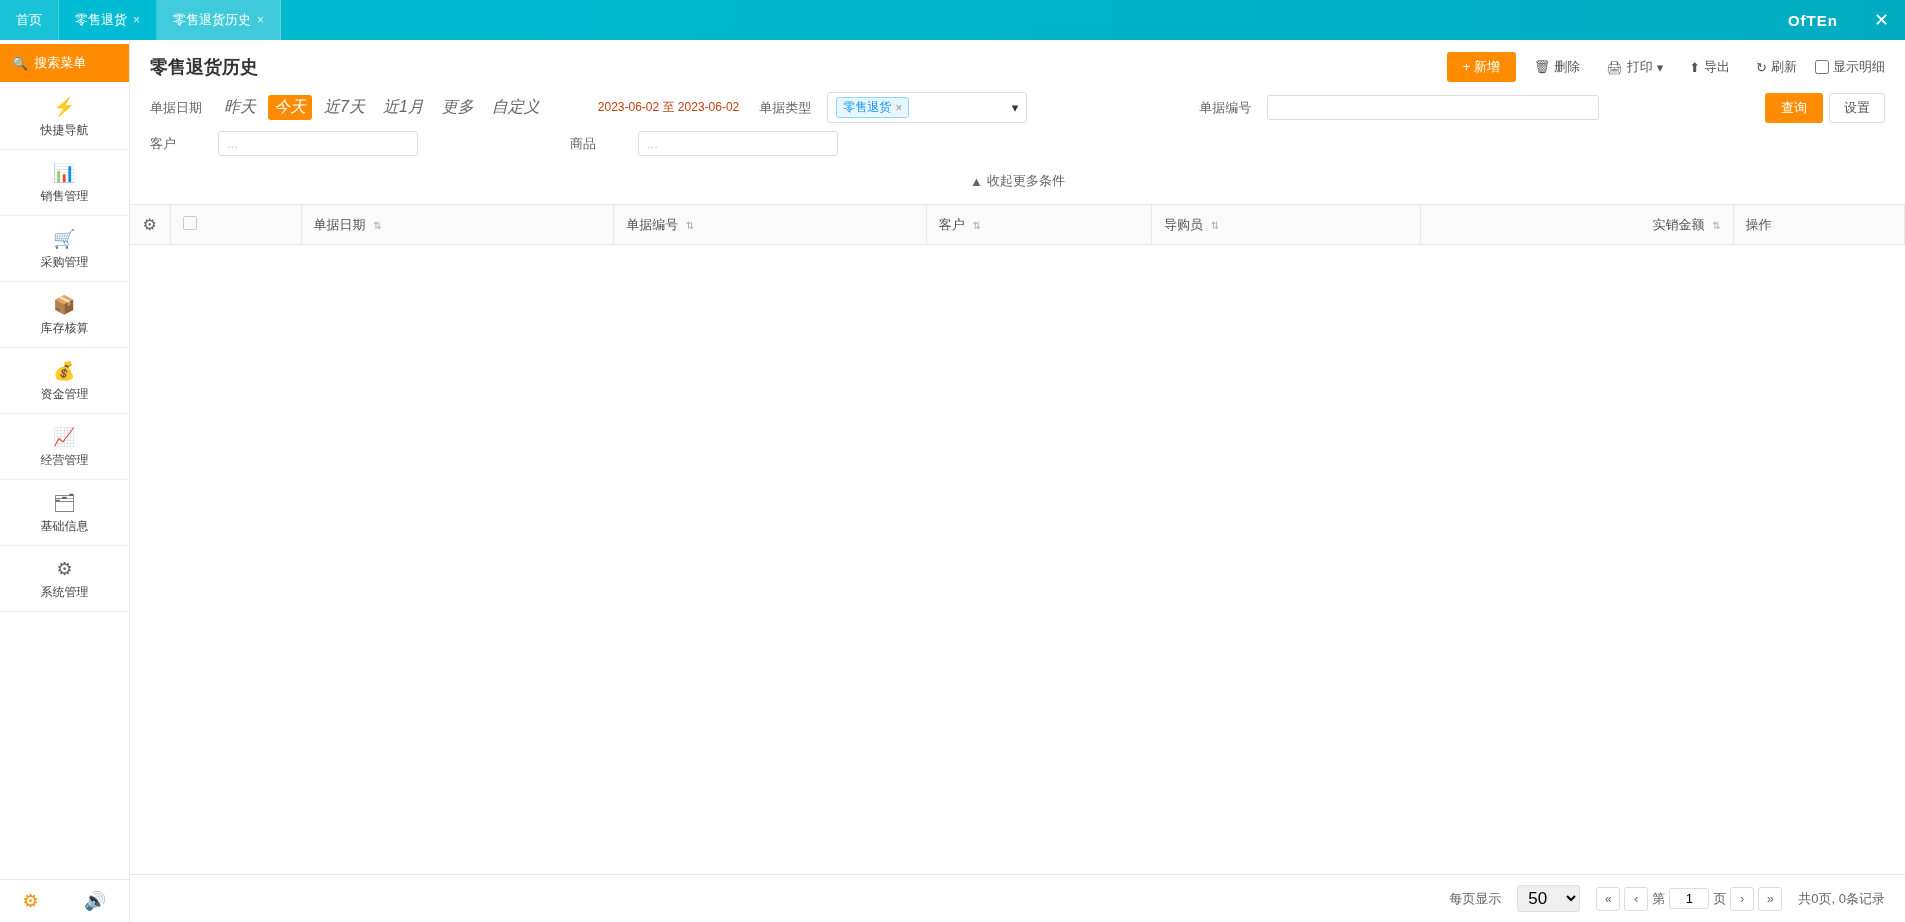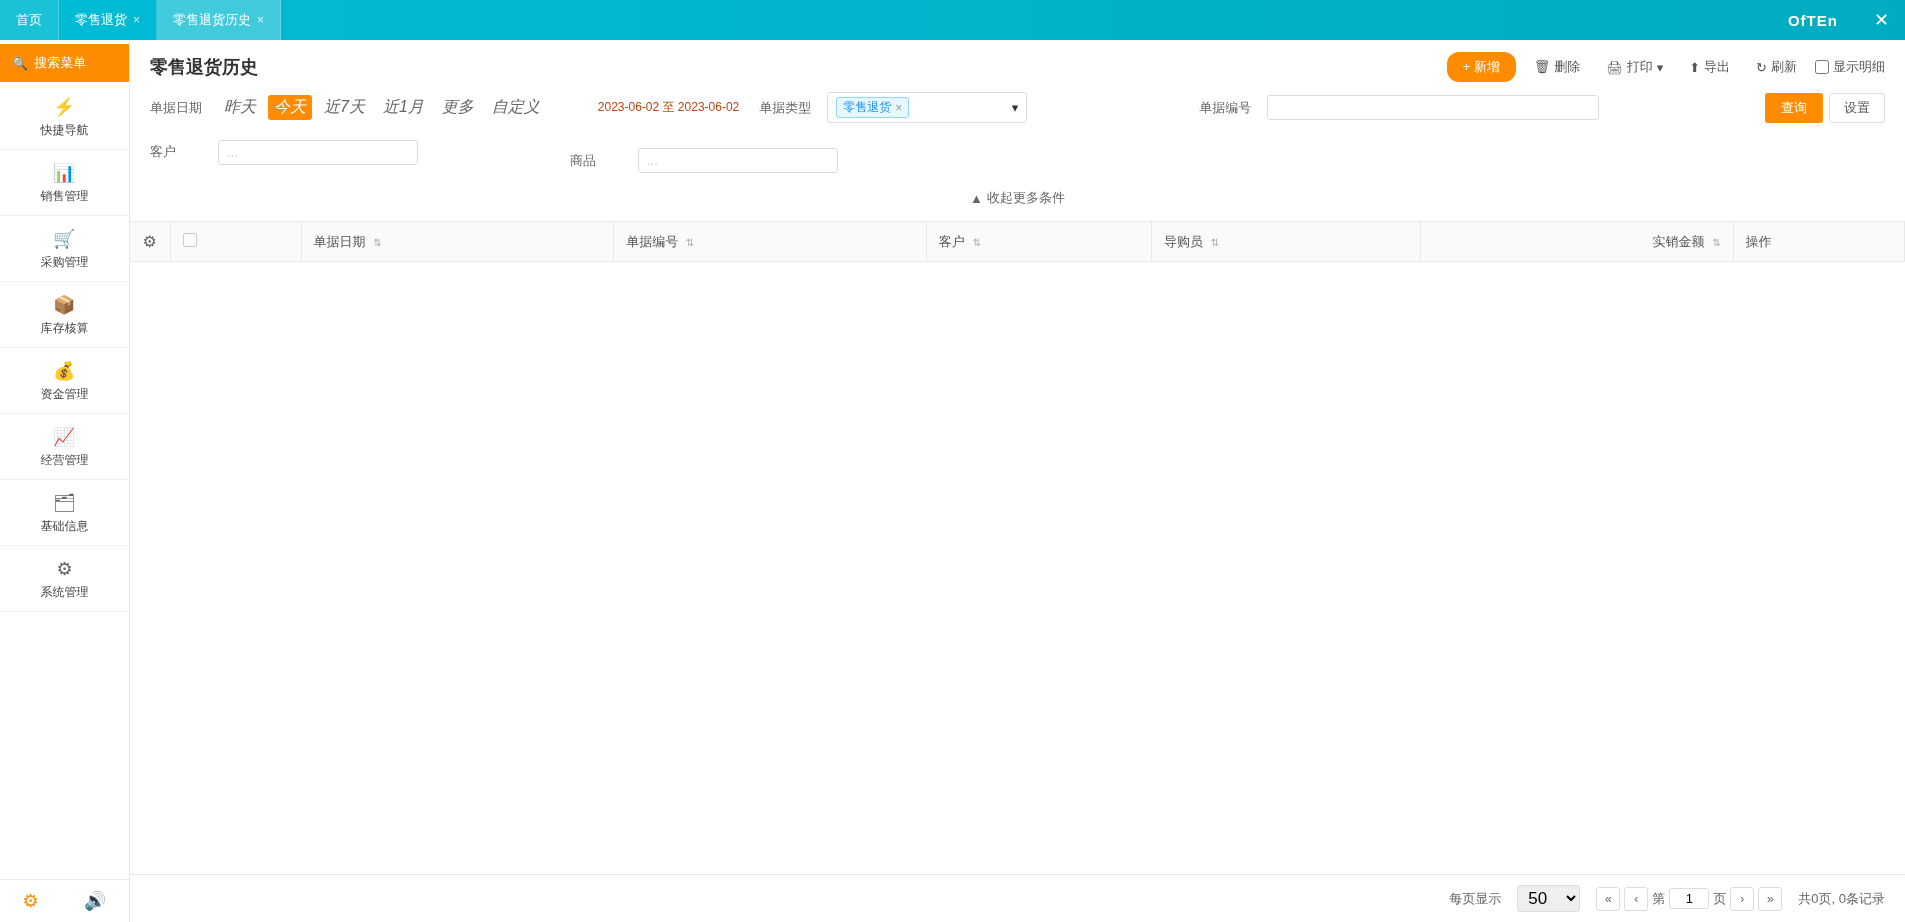--- a/index.html
+++ b/index.html
@@ -162,21 +162,21 @@
       color: #555;
       cursor: pointer;
       padding: 4px 8px;
       border-radius: 3px;
     }
     .btn-primary {
       background: #ff8c00;
       color: #fff;
       border: none;
       padding: 6px 16px;
-      border-radius: 12px;
+      border-radius: 3px;
       font-size: 13px;
       cursor: pointer;
     }
     .btn-query {
       background: #ff8c00;
       color: #fff;
       border: none;
       padding: 6px 16px;
       border-radius: 3px;
       font-size: 13px;
@@ -543,21 +543,21 @@
         <div class="filter-row">
 
           <div class="filter-group" style="flex:1; max-width:400px;">
             <span class="filter-label">客户</span>
             <div class="filter-select">
               <span style="color:#ccc;">...</span>
               <span style="flex:1;"></span>
             </div>
           </div>
 
-          <div class="filter-group" style="flex:1; max-width:400px;margin-top:17px;">
+          <div class="filter-group" style="flex:1; max-width:400px;">
             <span class="filter-label">商品</span>
             <div class="filter-select">
               <span style="color:#ccc;">...</span>
               <span style="flex:1;"></span>
             </div>
           </div>
         </div>
 
         <div style="display:flex; justify-content:center; padding: 4px 0 8px 0;">
           <span class="collapse-btn">

